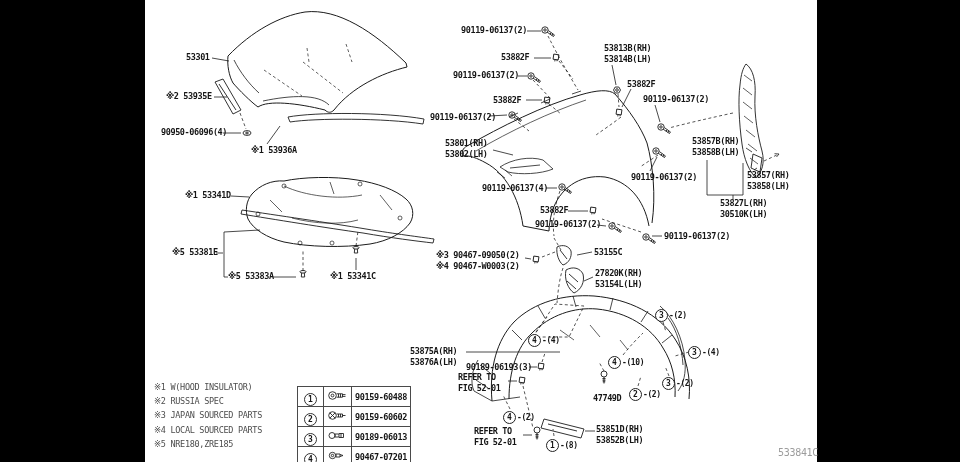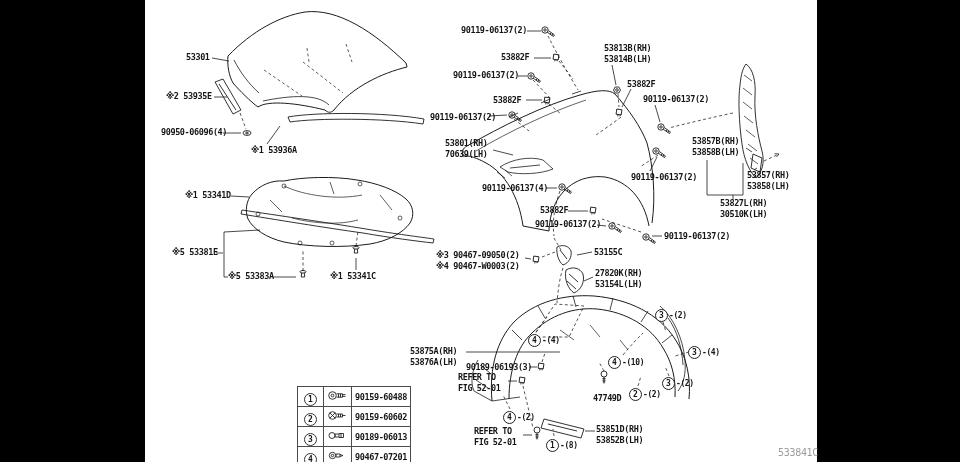--- a/index.html
+++ b/index.html
@@ -226,21 +226,21 @@
   <div class="lbl" style="left:461px;top:25px">90119-06137(2)</div>
   <div class="lbl" style="left:501px;top:52px">53882F</div>
   <div class="lbl" style="left:604px;top:43px">53813B(RH)
 53814B(LH)</div>
   <div class="lbl" style="left:453px;top:70px">90119-06137(2)</div>
   <div class="lbl" style="left:627px;top:79px">53882F</div>
   <div class="lbl" style="left:643px;top:94px">90119-06137(2)</div>
   <div class="lbl" style="left:493px;top:95px">53882F</div>
   <div class="lbl" style="left:430px;top:112px">90119-06137(2)</div>
   <div class="lbl" style="left:445px;top:138px">53801(RH)
-70639(LH)</div>
+53802(LH)</div>
   <div class="lbl" style="left:692px;top:136px">53857B(RH)
 53858B(LH)</div>
   <div class="lbl" style="left:631px;top:172px">90119-06137(2)</div>
   <div class="lbl" style="left:747px;top:170px">53857(RH)
 53858(LH)</div>
   <div class="lbl" style="left:482px;top:183px">90119-06137(4)</div>
   <div class="lbl" style="left:720px;top:198px">53827L(RH)
 30510K(LH)</div>
   <div class="lbl" style="left:540px;top:205px">53882F</div>
   <div class="lbl" style="left:535px;top:219px">90119-06137(2)</div>
@@ -288,20 +288,27 @@
   </div>
   <div class="callout" style="left:503px;top:411px">
     <span class="co-circle">4</span>
     <span class="co-qty">-(2)</span>
   </div>
   <div class="callout" style="left:546px;top:439px">
     <span class="co-circle">1</span>
     <span class="co-qty">-(8)</span>
   </div>
 
+  <div class="notes">
+    <div>※1 W(HOOD INSULATOR)</div>
+    <div>※2 RUSSIA SPEC</div>
+    <div>※3 JAPAN SOURCED PARTS</div>
+    <div>※4 LOCAL SOURCED PARTS</div>
+    <div>※5 NRE180,ZRE185</div>
+  </div>
 
   <table class="ftable">
     <tbody>
         <tr>
       <td class="c-num"><span class="tnum">1</span></td>
       <td class="c-icon"><svg width="22" height="13" viewBox="0 0 22 13" stroke="#222" fill="none" stroke-width="0.9">
               <circle cx="5.5" cy="6.5" r="3.8"></circle>
               <circle cx="5.5" cy="6.5" r="1.4"></circle>
               <path d="M9.5,4.8 L15.5,4.8 L15.5,8.2 L9.5,8.2 M11.5,4.8 V8.2 M13.5,4.8 V8.2 M15.5,5.6 H18.5 M15.5,7.4 H18.5"></path>
             </svg></td>

